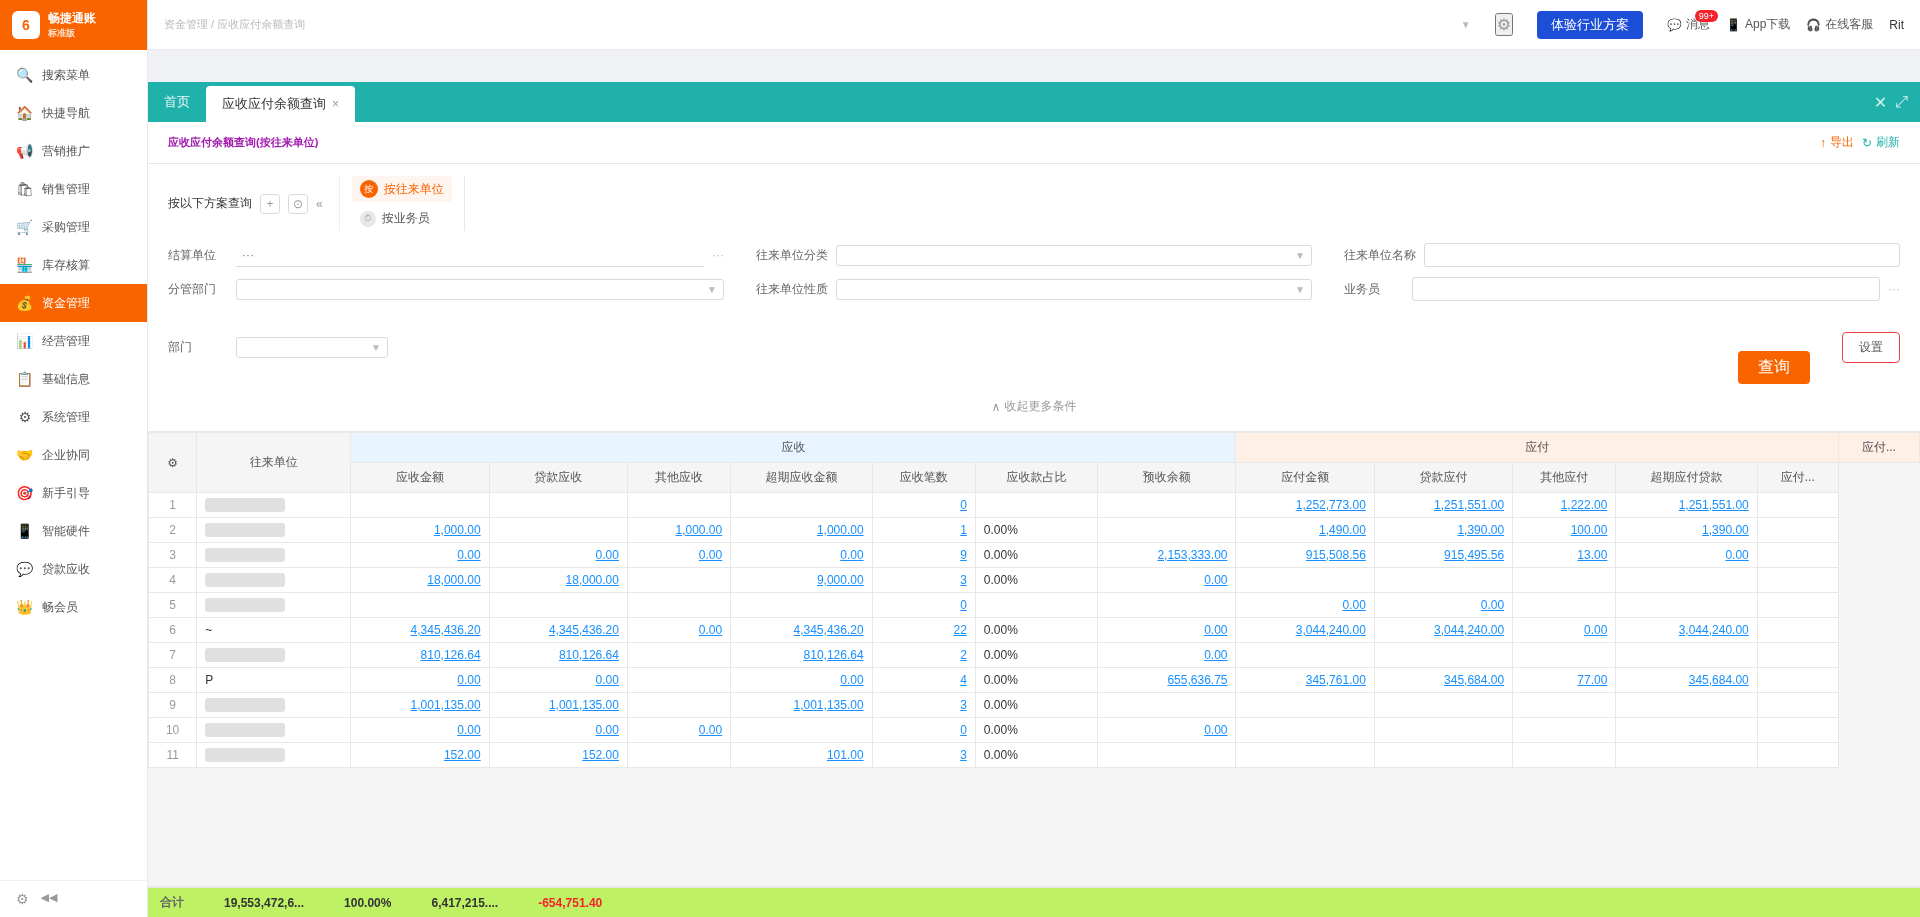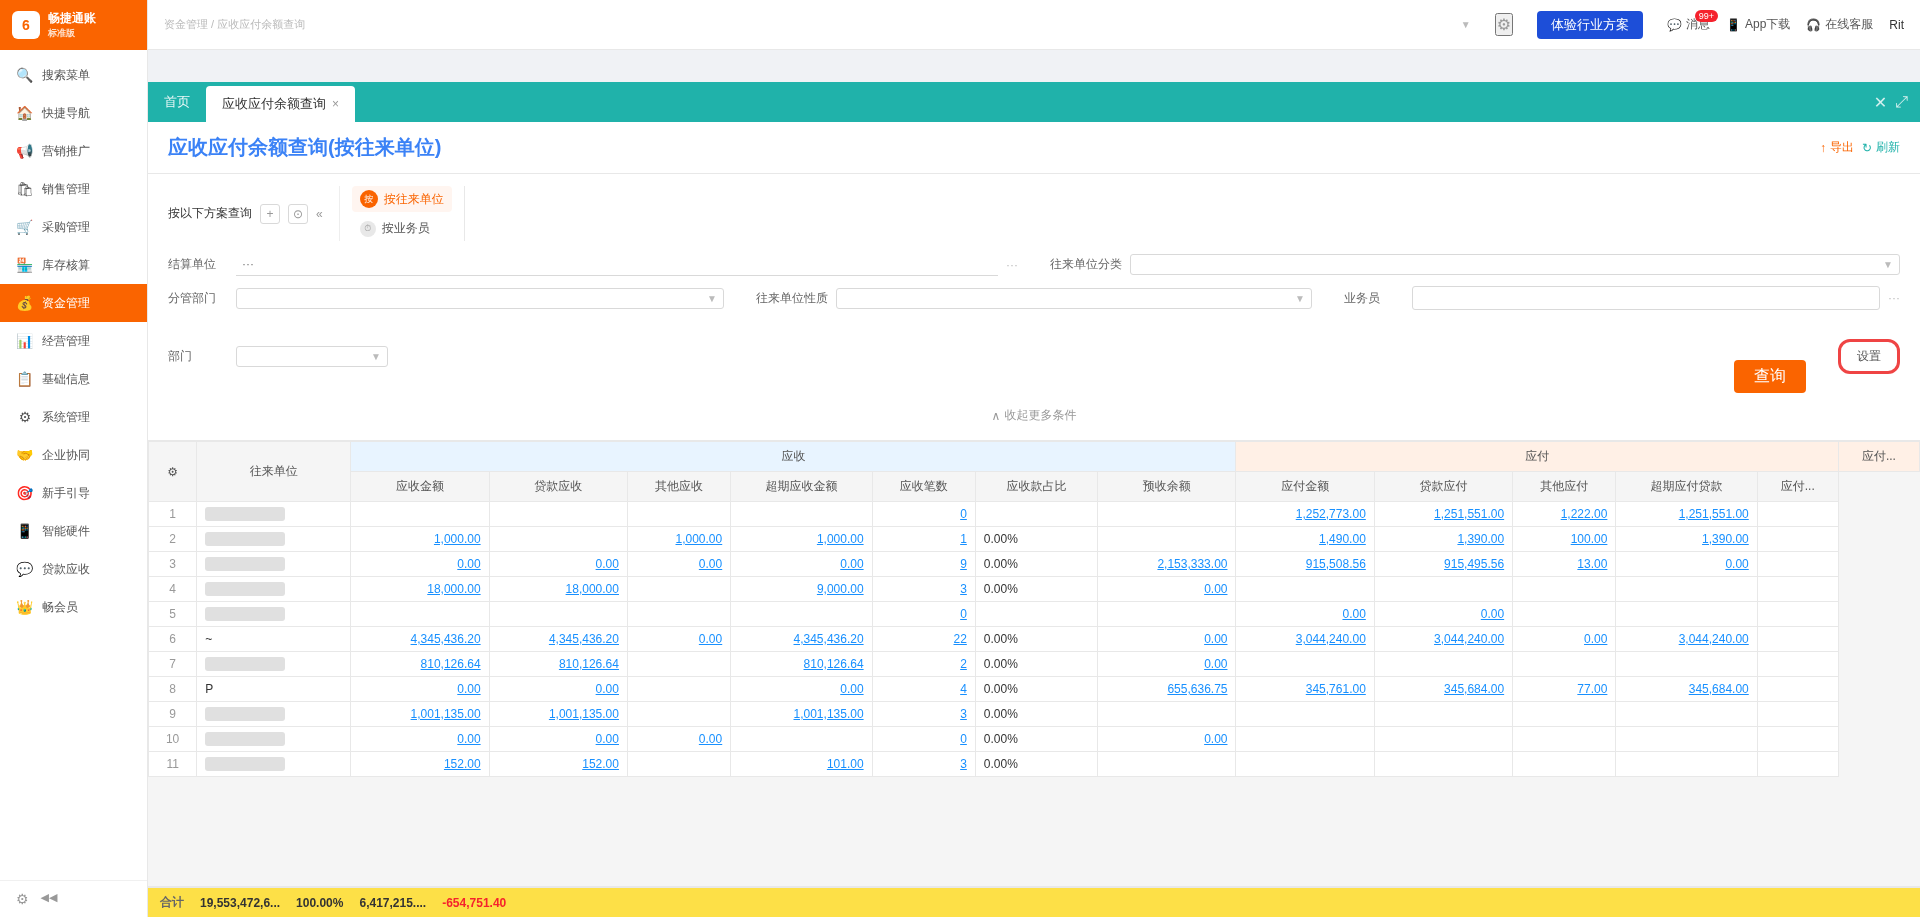--- a/index.html
+++ b/index.html
@@ -37,21 +37,21 @@
     .tab.active { background: #fff; color: #333; border-radius: 4px 4px 0 0; margin-top: 4px; height: 36px; }
     .tab-close { color: #999; font-size: 12px; cursor: pointer; }
     .tab-home { color: rgba(255,255,255,0.9); }
     .tabbar-spacer { flex: 1; }
     .tabbar-actions { display: flex; align-items: center; gap: 8px; padding-right: 12px; }
     .tabbar-btn { color: rgba(255,255,255,0.8); font-size: 16px; cursor: pointer; background: none; border: none; }
 
     
     .content { flex: 1; background: #f5f5f5; overflow: hidden; display: flex; flex-direction: column; }
     .page-header { background: #fff; padding: 12px 20px; border-bottom: 1px solid #e8e8e8; display: flex; align-items: center; justify-content: space-between; flex-shrink: 0; }
-    .page-title { font-size: 20px; font-weight: bold; color: #3b82f6; }
+    .page-title { font-size: 11px; font-weight: bold; color: #a21caf; }
     .page-header-actions { display: flex; gap: 8px; }
     .btn-export { color: #fa6400; border: none; background: none; cursor: pointer; font-size: 12px; display: flex; align-items: center; gap: 4px; }
     .btn-refresh { color: #20b2aa; border: none; background: none; cursor: pointer; font-size: 12px; display: flex; align-items: center; gap: 4px; }
 
     
     .filter-area { background: #fff; padding: 12px 20px; border-bottom: 1px solid #e8e8e8; flex-shrink: 0; }
     .filter-header { display: flex; align-items: center; gap: 8px; margin-bottom: 12px; font-size: 12px; color: #555; }
     .filter-header-label { color: #333; }
     .filter-add-btn { width: 20px; height: 20px; border: 1px solid #d9d9d9; border-radius: 3px; display: flex; align-items: center; justify-content: center; cursor: pointer; color: #999; font-size: 12px; }
     .filter-settings-btn { width: 20px; height: 20px; border: 1px solid #d9d9d9; border-radius: 3px; display: flex; align-items: center; justify-content: center; cursor: pointer; color: #999; font-size: 12px; }
@@ -76,21 +76,21 @@
     .table-area { flex: 1; overflow: hidden; display: flex; flex-direction: column; margin: 0; }
     .table-wrapper { flex: 1; overflow: auto; }
     .data-table { width: 100%; border-collapse: collapse; font-size: 12px; }
     .data-table th { background: #f5f5f5; border: 1px solid #e8e8e8; padding: 6px 8px; text-align: center; white-space: nowrap; font-weight: normal; color: #555; position: sticky; top: 0; z-index: 2; }
     .data-table th.group-header { background: #f0f7ff; color: #555; }
     .data-table td { border: 1px solid #e8e8e8; padding: 5px 8px; white-space: nowrap; background: #fff; }
     .data-table td.link { color: #1890ff; text-decoration: underline; cursor: pointer; text-align: right; }
     .data-table td.index { text-align: center; color: #999; }
     .data-table td.company { color: #333; }
     .settings-icon-cell { text-align: center; color: #999; cursor: pointer; }
-    .table-footer { background: #fde047; border-top: 2px solid #e8e8e8; display: flex; align-items: center; padding: 6px 12px; gap: 16px; flex-shrink: 0; font-size: 12px; }
+    .table-footer { background: #bef264; border-top: 2px solid #e8e8e8; display: flex; align-items: center; padding: 6px 12px; gap: 40px; flex-shrink: 0; font-size: 12px; }
     .footer-label { color: #666; font-weight: bold; }
     .footer-val { color: #333; font-weight: bold; }
     .footer-val.negative { color: #f5222d; }
     .masked { background: #e0e0e0; border-radius: 3px; color: transparent; display: inline-block; min-width: 80px; height: 14px; }
   </style>
 </head>
 <body>
 
 <div class="sidebar">
   <div class="sidebar-logo">
@@ -253,20 +253,24 @@
           <input class="filter-input" placeholder="···" style="border-bottom: 1px solid rgb(217, 217, 217);">
           <span class="filter-dots">···</span>
         </div>
         <div class="filter-group">
           <span class="filter-label">往来单位分类</span>
           <div class="filter-select">
             <span></span>
             <span class="filter-select-arrow">▼</span>
           </div>
         </div>
+        <div class="filter-group">
+          <span class="filter-label">往来单位名称</span>
+          <input class="filter-input" style="border: 1px solid rgb(217, 217, 217); border-radius: 3px; padding: 4px 6px;">
+        </div>
       </div>
       <div class="filter-row">
         <div class="filter-group">
           <span class="filter-label">分管部门</span>
           <div class="filter-select">
             <span></span>
             <span class="filter-select-arrow">▼</span>
           </div>
         </div>
         <div class="filter-group">
@@ -285,21 +289,21 @@
       <div class="filter-row">
         <div class="filter-group" style="max-width:220px;">
           <span class="filter-label">部门</span>
           <div class="filter-select">
             <span></span>
             <span class="filter-select-arrow">▼</span>
           </div>
         </div>
         <div style="flex:1;"></div>
         <button style="background:#fa6400;color:#fff;border:none;border-radius:4px;padding:6px 20px;cursor:pointer;font-size:16px;margin-top:40px;">查询</button>
-        <button style="background:#fff;color:#555;border:3px solid #ef4444;border-radius:12px;padding:6px 16px;cursor:pointer;font-size:12px;">设置</button>
+        <button style="background:#fff;color:#555;border:1px solid #ef4444;border-radius:4px;padding:6px 16px;cursor:pointer;font-size:12px;">设置</button>
       </div>
       <div class="collapse-more">
         <span>∧</span>
         <span>收起更多条件</span>
       </div>
     </div>
 
     <div class="table-area">
       <div class="table-wrapper">
         <table class="data-table">

